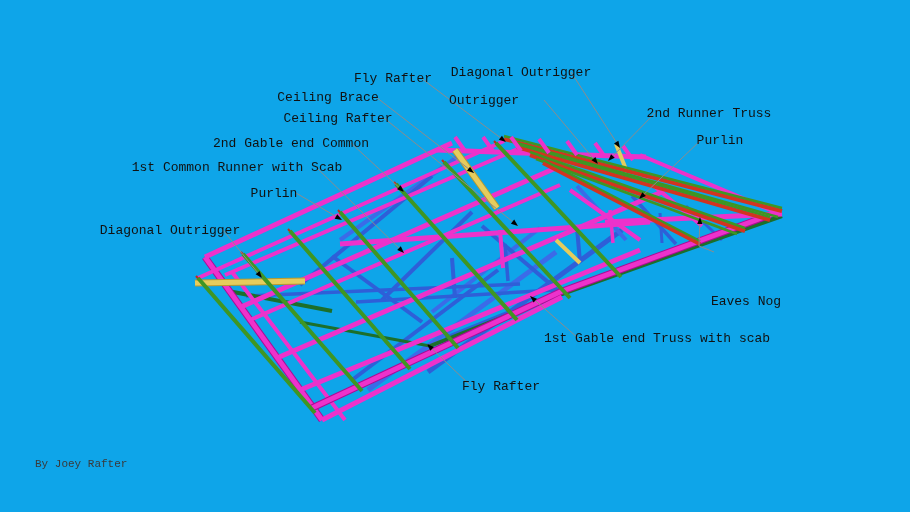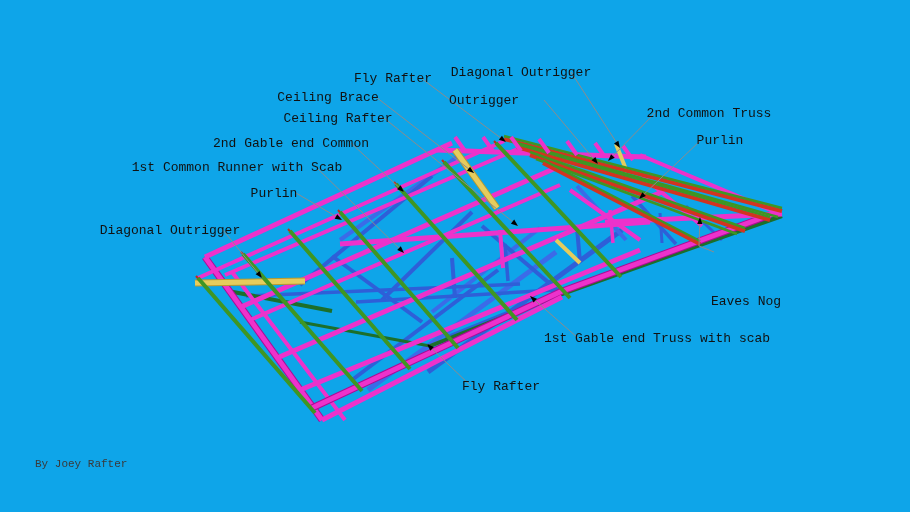--- a/index.html
+++ b/index.html
@@ -155,21 +155,21 @@
       <polyline points="578,338 530,296" stroke="#8C8C8C" stroke-width="1" fill="none"></polyline>
       <polygon points="530,296 536.9801488434064,298.65283284884174 533.55592488249,302.5662316613175" fill="#000000"></polygon>
       <polyline points="471,386 427,344" stroke="#8C8C8C" stroke-width="1" fill="none"></polyline>
       <polygon points="427,344 433.8587257503795,346.9526058120042 430.26825186763045,350.7140546415508" fill="#000000"></polygon>
     </svg>
 
   <div id="labels">
       <div class="label" style="left: 393px; top: 78px;">Fly Rafter</div>
       <div class="label" style="left: 521px; top: 72px;">Diagonal Outrigger</div>
       <div class="label" style="left: 484px; top: 100px;">Outrigger</div>
-      <div class="label" style="left: 709px; top: 113px;">2nd Common Truss</div>
+      <div class="label" style="left: 709px; top: 113px;">2nd Runner Truss</div>
       <div class="label" style="left: 720px; top: 140px;">Purlin</div>
       <div class="label" style="left: 338px; top: 118px;">Ceiling Rafter</div>
       <div class="label" style="left: 328px; top: 97px;">Ceiling Brace</div>
       <div class="label" style="left: 291px; top: 143px;">2nd Gable end Common</div>
       <div class="label" style="left: 237px; top: 167px;">1st Common Runner with Scab</div>
       <div class="label" style="left: 274px; top: 193px;">Purlin</div>
       <div class="label" style="left: 170px; top: 230px;">Diagonal Outrigger</div>
       <div class="label" style="left: 746px; top: 253px; margin-top: 48px;">Eaves Nog</div>
       <div class="label" style="left: 657px; top: 338px;">1st Gable end Truss with scab</div>
       <div class="label" style="left: 501px; top: 386px;">Fly Rafter</div>

